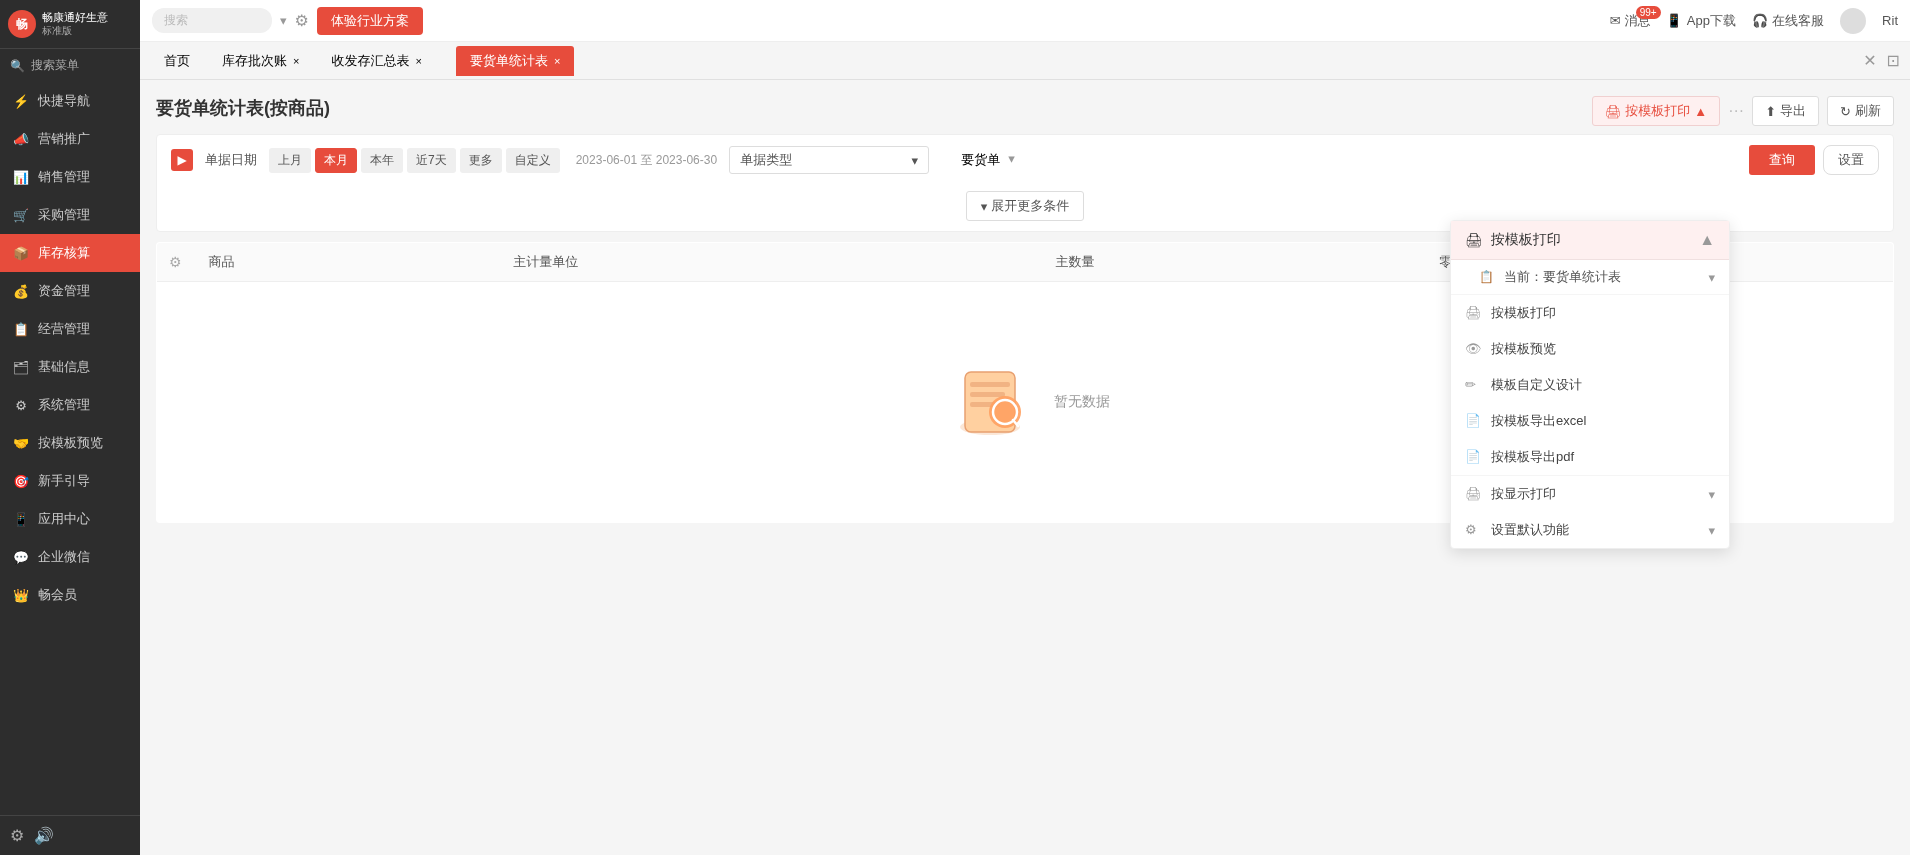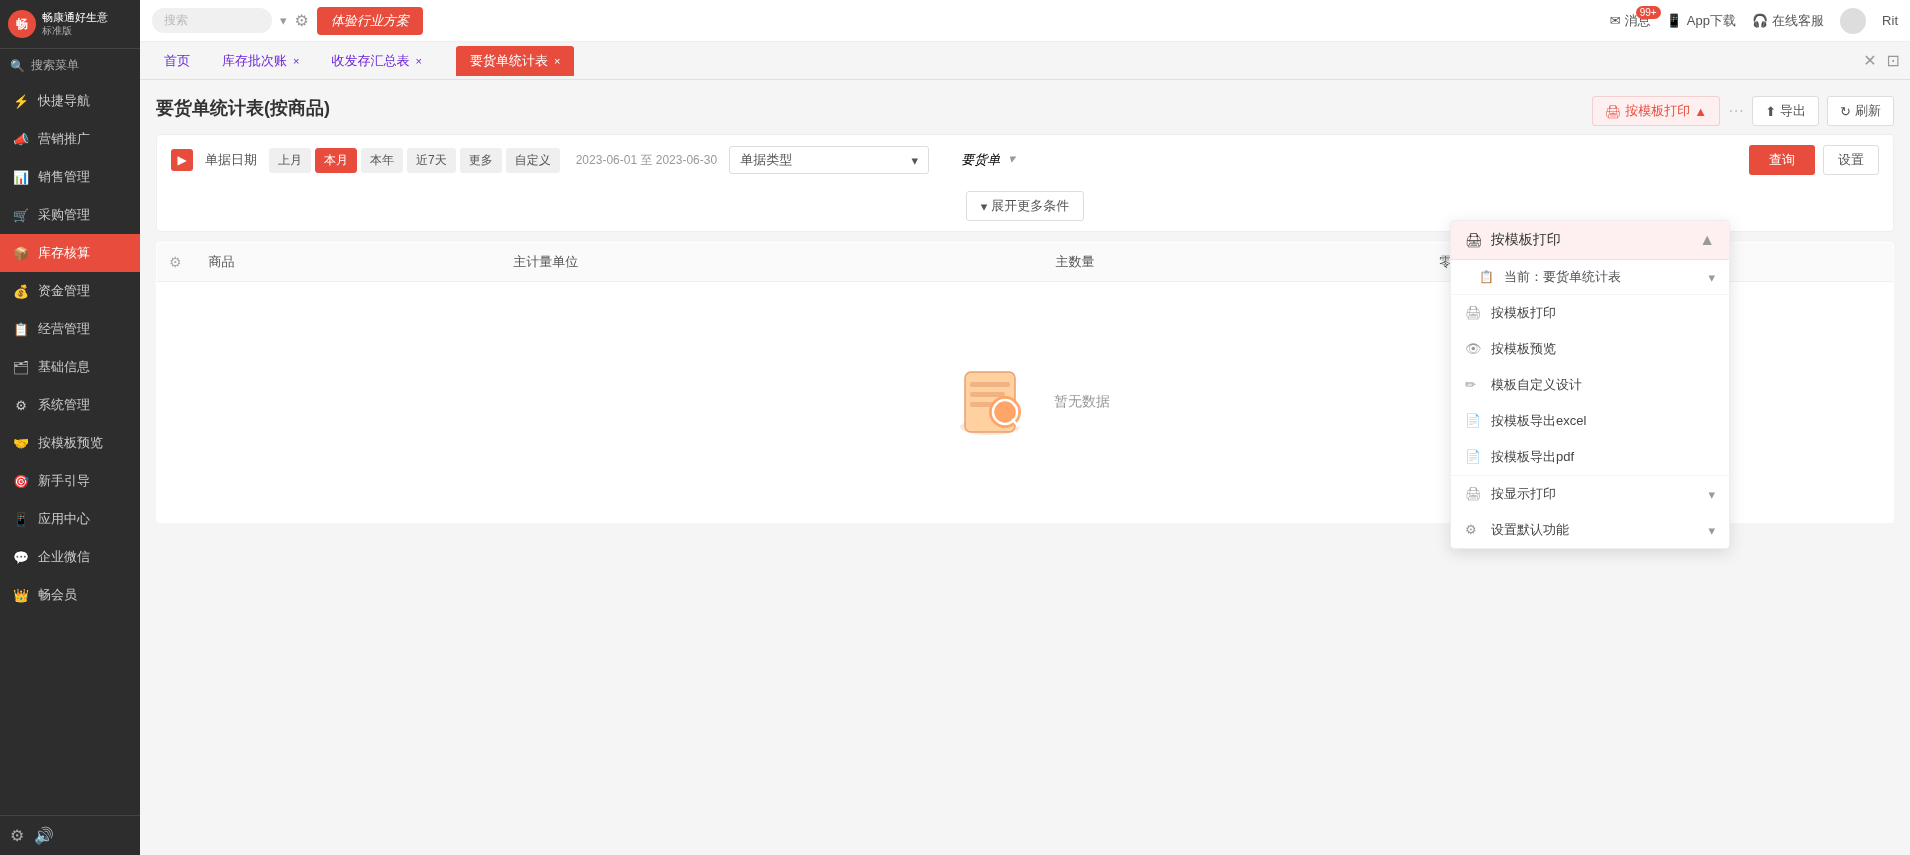--- a/index.html
+++ b/index.html
@@ -65,21 +65,21 @@
     .topbar-search {
       background: #f0f0f0; border-radius: 12px;
       padding: 4px 12px; font-size: 12px; color: #999;
       min-width: 120px;
     }
     .topbar-dropdown { color: #999; cursor: pointer; }
     .topbar-gear { color: #999; cursor: pointer; font-size: 16px; }
     .topbar-exp-btn {
       background: #e74c3c; color: #fff;
       border: none; border-radius: 4px;
-      padding: 5px 14px; cursor: pointer; font-size: 13px; font-style: italic;
+      padding: 5px 14px; cursor: pointer; font-size: 13px;
     }
     .topbar-right {
       margin-left: auto; display: flex; align-items: center; gap: 16px;
     }
     .topbar-msg { display: flex; align-items: center; gap: 4px; color: #555; font-size: 13px; cursor: pointer; position: relative; }
     .badge {
       background: #e74c3c; color: #fff; font-size: 10px;
       border-radius: 8px; padding: 1px 4px; position: absolute; top: -6px; right: -10px;
     }
     .topbar-app { display: flex; align-items: center; gap: 4px; color: #555; font-size: 13px; cursor: pointer; }
@@ -90,21 +90,21 @@
     
     .tabs-bar {
       height: 38px; background: #f5f5f5;
       display: flex; align-items: center;
       padding: 0 10px; gap: 4px;
       border-bottom: 1px solid #e0e0e0;
       flex-shrink: 0;
     }
     .tab {
       padding: 6px 14px; font-size: 13px;
-      cursor: pointer; color: #6d28d9;
+      cursor: pointer; color: #000000;
       border-radius: 3px 3px 0 0;
       display: flex; align-items: center; gap: 6px;
     }
     .tab.active { background: #e74c3c; color: #fff; margin-left: 16px; }
     .tab-close { font-size: 11px; cursor: pointer; }
 
     
     .tab-window-controls { margin-left: auto; display: flex; gap: 10px; color: #999; font-size: 16px; cursor: pointer; }
 
     
@@ -217,21 +217,20 @@
       cursor: pointer; background: #fff;
     }
     .action-btn-primary {
       background: #e74c3c; color: #fff; border-color: #e74c3c;
     }
 
     
     .filter-req {
       display: flex; align-items: flex-start; gap: 8px;
       margin-left: 20px;
-      font-style: italic;
     }
   </style>
 </head>
 <body>
 
 <div class="sidebar">
   <div class="sidebar-logo">
     <div class="logo-icon">畅</div>
     <div>
       <div class="logo-text">畅康通好生意</div>
@@ -400,21 +399,21 @@
           <span style="margin-left:auto;">▾</span>
         </div>
 
         <div class="filter-req">
           <span>要货单</span>
           <span style="color:#999;">▾</span>
         </div>
 
         <div style="margin-left:auto;display:flex;gap:8px;">
           <button class="action-btn action-btn-primary" style="padding:5px 20px;border-radius:3px;border:none;background:#e74c3c;color:#fff;font-size:13px;cursor:pointer;">查询</button>
-          <button class="action-btn" style="padding:5px 14px;border-radius:3px;border:1px solid #ddd;font-size:13px;cursor:pointer;">设置</button>
+          <button class="action-btn" style="padding:5px 14px;border-radius:8px;border:1px solid #ddd;font-size:13px;cursor:pointer;">设置</button>
         </div>
       </div>
 
       <div style="display:flex;justify-content:center;margin-top:8px;">
         <div class="expand-btn">
           <span>▾</span>
           <span>展开更多条件</span>
         </div>
       </div>
     </div>

